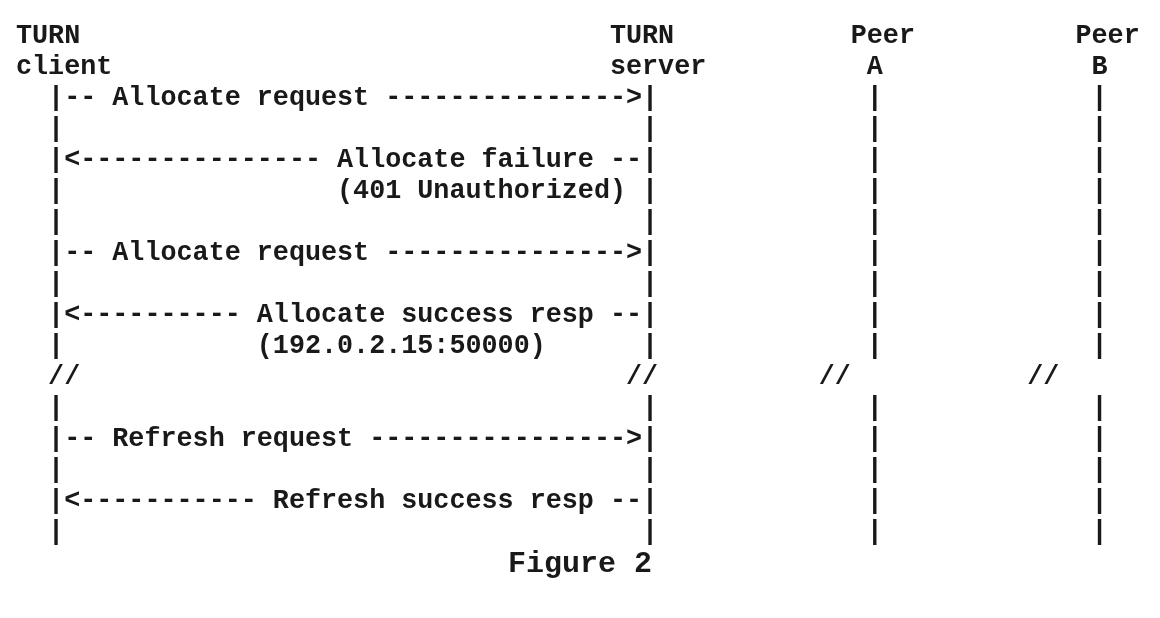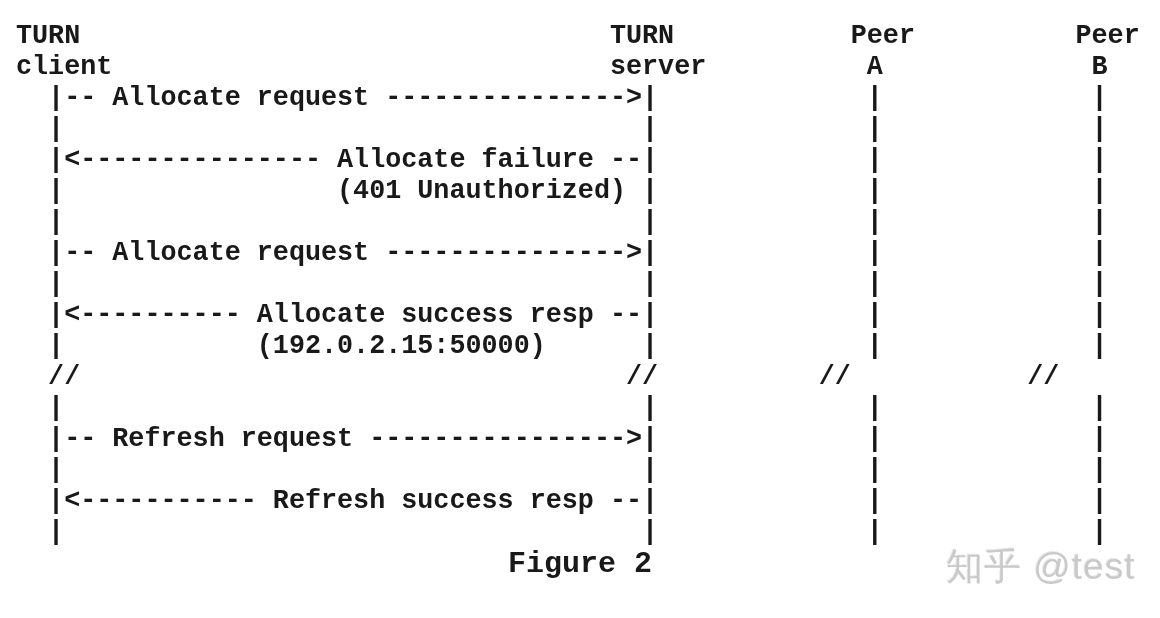--- a/index.html
+++ b/index.html
@@ -67,15 +67,14 @@
   |            (192.0.2.15:50000)      |             |             |
   //                                  //          //           //
   |                                    |             |             |
   |-- Refresh request ----------------&gt;|             |             |
   |                                    |             |             |
   |&lt;----------- Refresh success resp --|             |             |
   |                                    |             |             |</pre>
 
   <div class="figure-caption">Figure 2</div>
 
-  <div class="watermark">知乎 @test</div>
 
 </div>
 
 </body></html>

